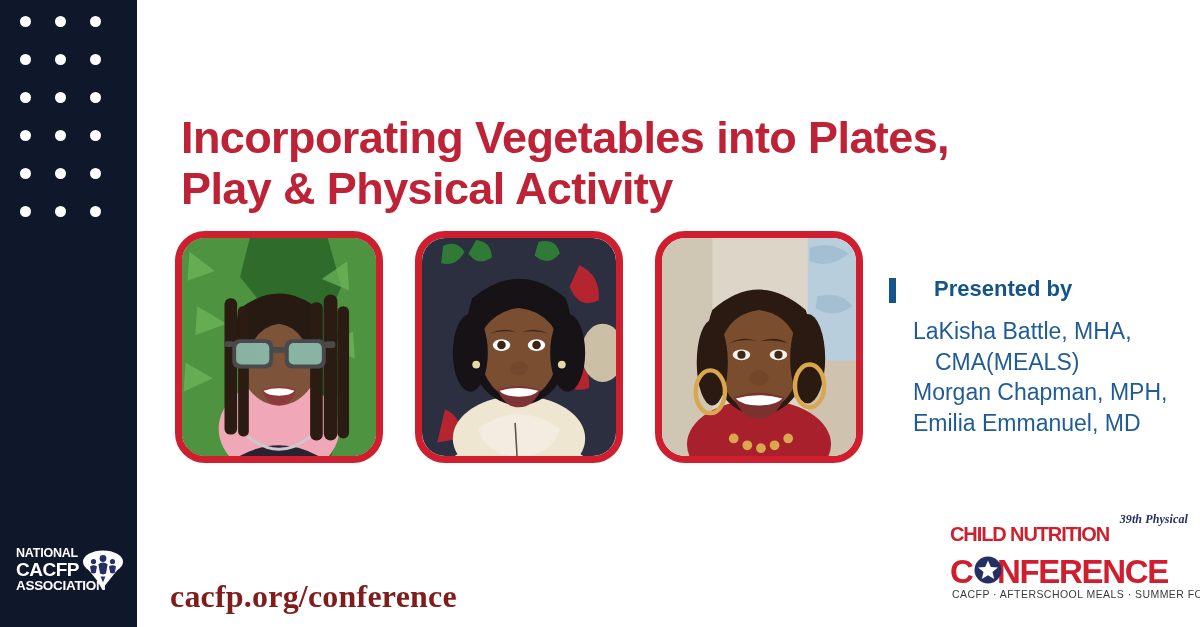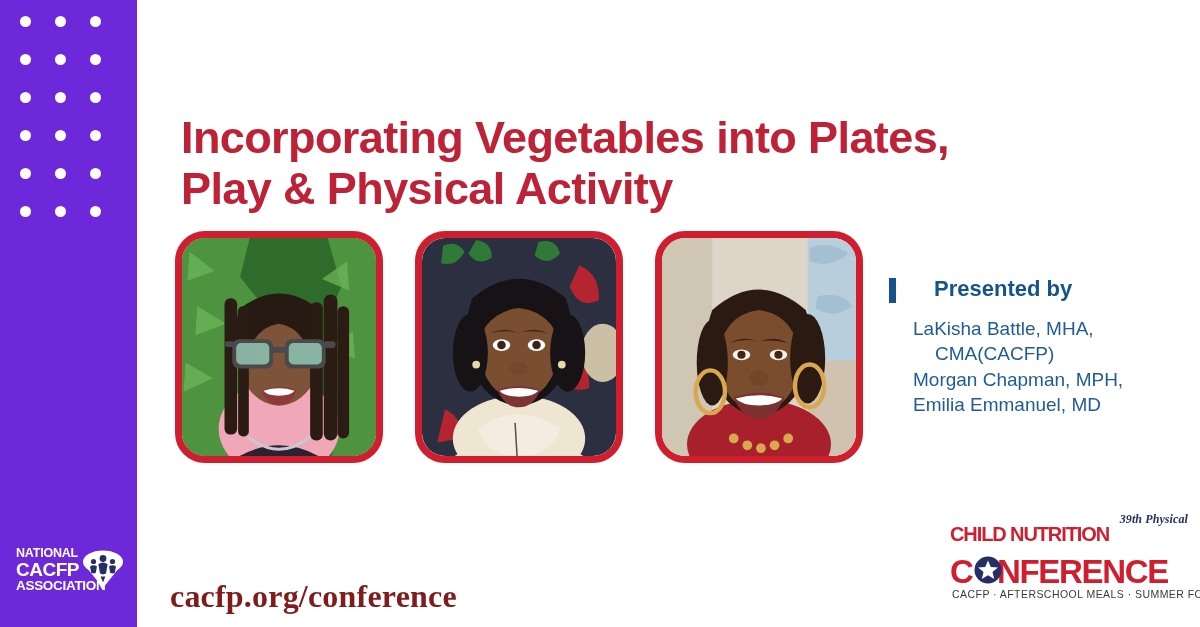--- a/index.html
+++ b/index.html
@@ -20,21 +20,21 @@
     inset: 0;
     background: #ffffff;
   }
 
   
   .sidebar {
     position: absolute;
     left: 0; top: 0;
     width: 137px;
     height: 627px;
-    background: #6d28d9;
+    background: #0f172a;
     overflow: hidden;
   }
   .dot-grid {
     position: absolute;
     left: 0; top: 0;
     width: 137px;
     height: 240px;
   }
   .dot {
     position: absolute;
@@ -144,21 +144,21 @@
     font-weight: bold;
     font-size: 22px;
     color: #14538C;
     white-space: nowrap;
     margin-left: 21px;
   }
   .presenters {
     margin-top: 10px;
     margin-left: 24px;
     font-family: "Liberation Sans", sans-serif;
-    font-size: 19px;
+    font-size: 23px;
     line-height: 1.33;
     color: #1F5C96;
     font-weight: normal;
   }
   .presenter-line { display: block; white-space: nowrap; }
   .presenter-line.indent { padding-left: 22px; }
 
   
   .url {
     position: absolute;
@@ -423,21 +423,21 @@
 
   </div>
 
   <div class="presented-wrap">
     <div class="presented-head">
       <div class="presented-bar"></div>
       <div class="presented-label">Presented by</div>
     </div>
     <div class="presenters">
       <span class="presenter-line">LaKisha Battle, MHA,</span>
-      <span class="presenter-line indent">CMA(CACFP)</span>
+      <span class="presenter-line indent">CMA(MEALS)</span>
       <span class="presenter-line">Morgan Chapman, MPH,</span>
       <span class="presenter-line">Emilia Emmanuel, MD</span>
     </div>
   </div>
 
   <div class="url">cacfp.org/conference</div>
 
   <div class="conf-logo">
     <div class="conf-sup">39th Physical</div>
     <div class="conf-line1">CHILD NUTRITION</div>

